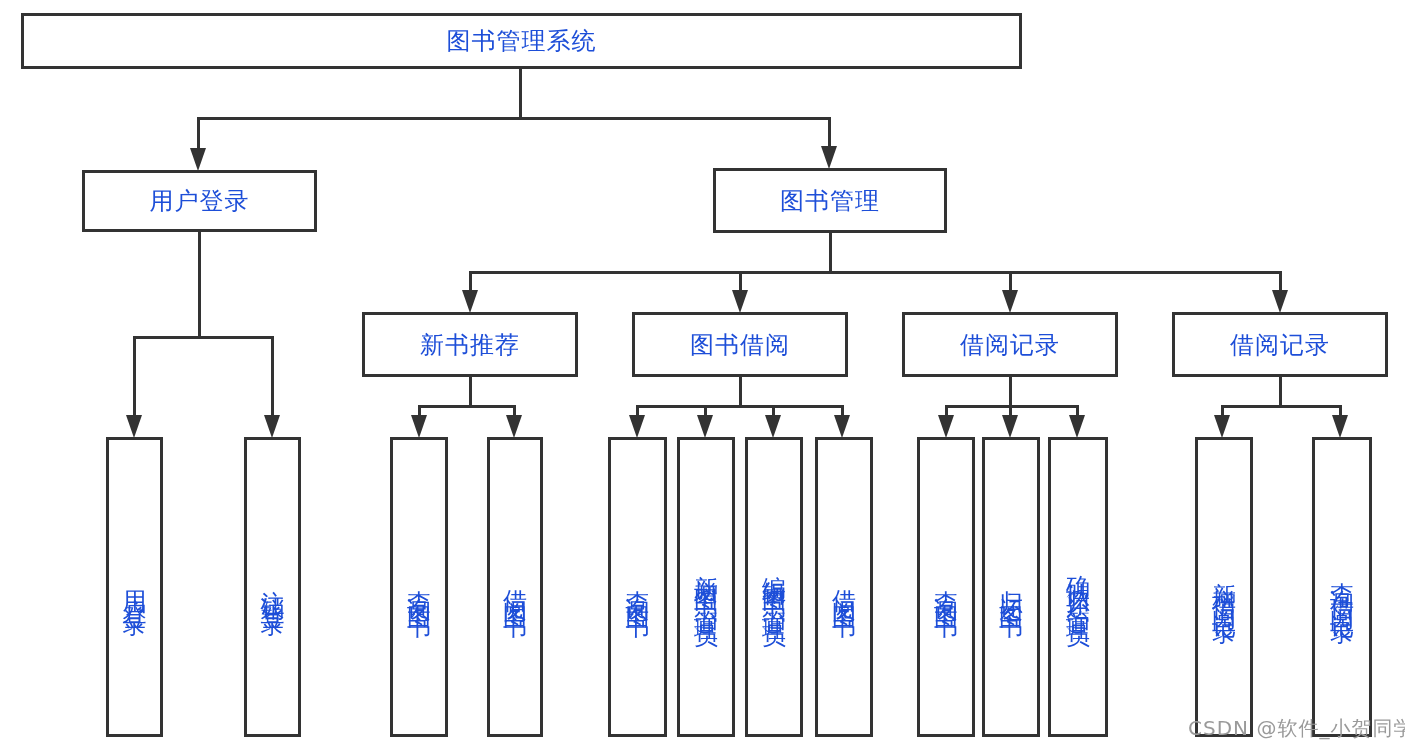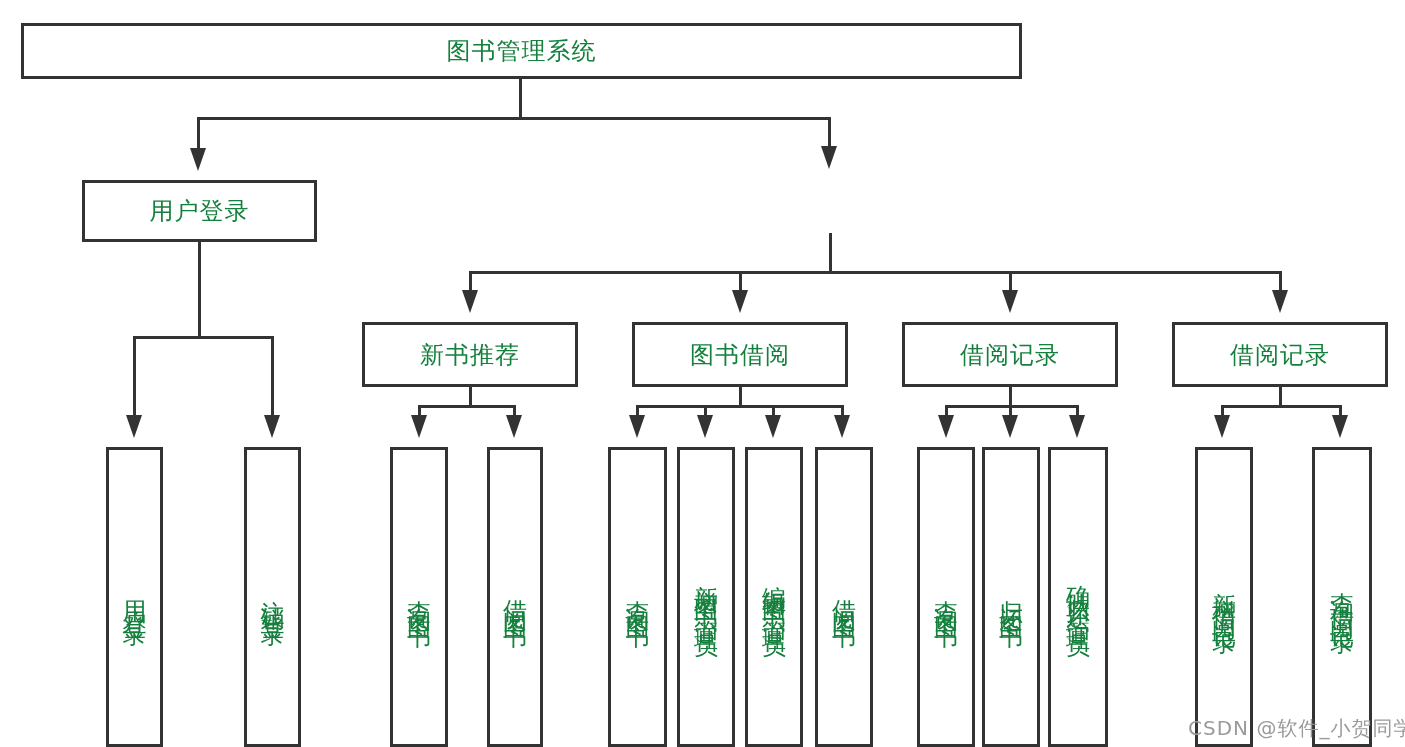--- a/index.html
+++ b/index.html
@@ -3,21 +3,21 @@
 <meta charset="utf-8">
 <style>
   html,body{margin:0;padding:0;background:#fff;}
   .stage{
     position:relative;width:1405px;height:747px;background:#ffffff;overflow:hidden;
     font-family:"DejaVu Sans","Liberation Sans",sans-serif;color:#262626;
   }
   .box{
     position:absolute;box-sizing:border-box;border:3px solid #333333;background:#ffffff;
     display:flex;align-items:center;justify-content:center;
-    font-size:24px;letter-spacing:1px;color:#15803d;z-index:2;margin-top:10px;
+    font-size:24px;letter-spacing:1px;color:#1d4ed8;z-index:2;
   }
   .vbox{
     writing-mode:vertical-rl;text-orientation:mixed;
     letter-spacing:8px;line-height:1;font-size:24px;
   }
   .v{position:absolute;width:3px;background:#333333;z-index:1;}
   .h{position:absolute;height:3px;background:#333333;z-index:1;}
   .ah{
     position:absolute;width:0;height:0;z-index:1;
     border-left:8px solid transparent;border-right:8px solid transparent;
@@ -36,20 +36,21 @@
   <div class="box" style="left:21px;top:13px;width:1001px;height:56px">图书管理系统</div>
 
   <div class="v" style="left:519px;top:69px;height:50px"></div>
   <div class="h" style="left:197px;top:117px;width:634px"></div>
   <div class="v" style="left:197px;top:117px;height:31px"></div>
   <div class="ah" style="left:190px;top:148px"></div>
   <div class="v" style="left:828px;top:117px;height:29px"></div>
   <div class="ah" style="left:821px;top:146px"></div>
 
   <div class="box" style="left:82px;top:170px;width:235px;height:62px">用户登录</div>
+  <div class="box" style="left:713px;top:168px;width:234px;height:65px">图书管理</div>
 
   <div class="v" style="left:198px;top:232px;height:106px"></div>
   <div class="h" style="left:133px;top:336px;width:141px"></div>
   <div class="v" style="left:133px;top:336px;height:79px"></div>
   <div class="ah" style="left:126px;top:415px"></div>
   <div class="v" style="left:271px;top:336px;height:79px"></div>
   <div class="ah" style="left:264px;top:415px"></div>
 
   <div class="v" style="left:829px;top:233px;height:40px"></div>
   <div class="h" style="left:469px;top:271px;width:813px"></div>

